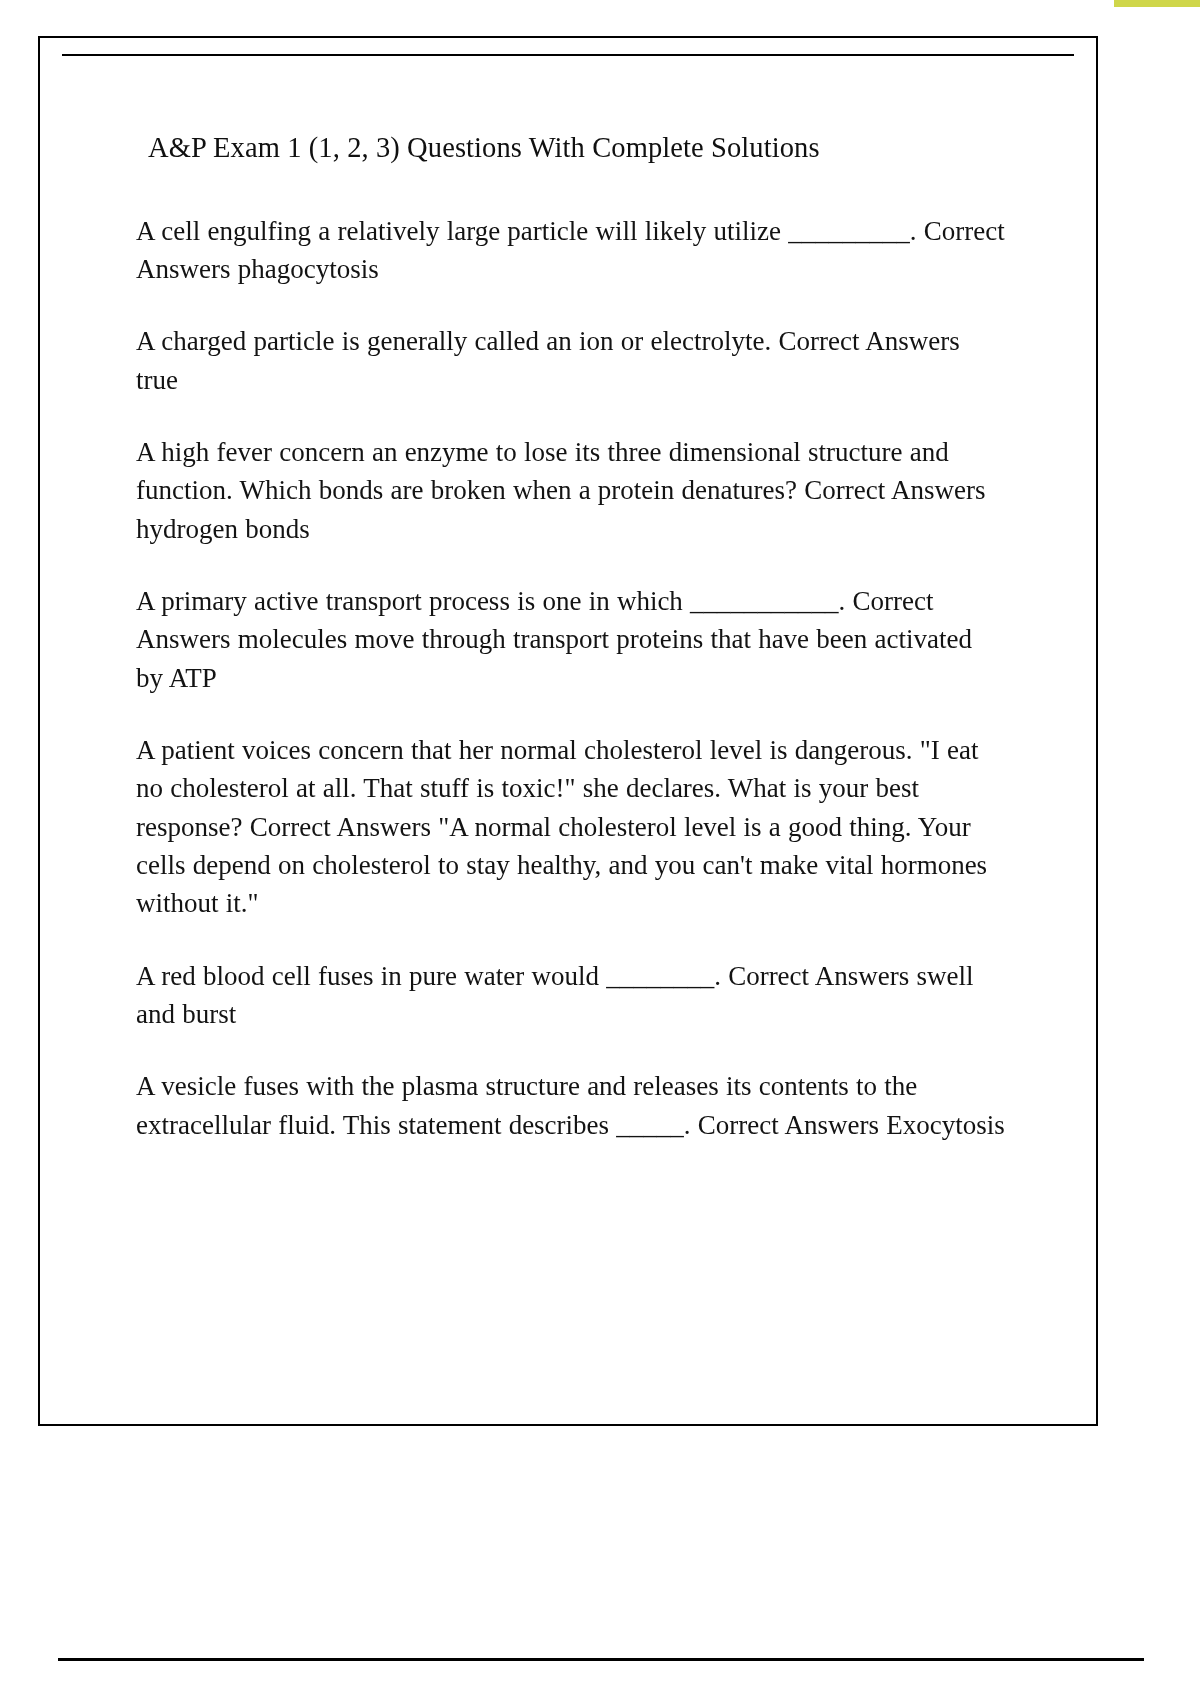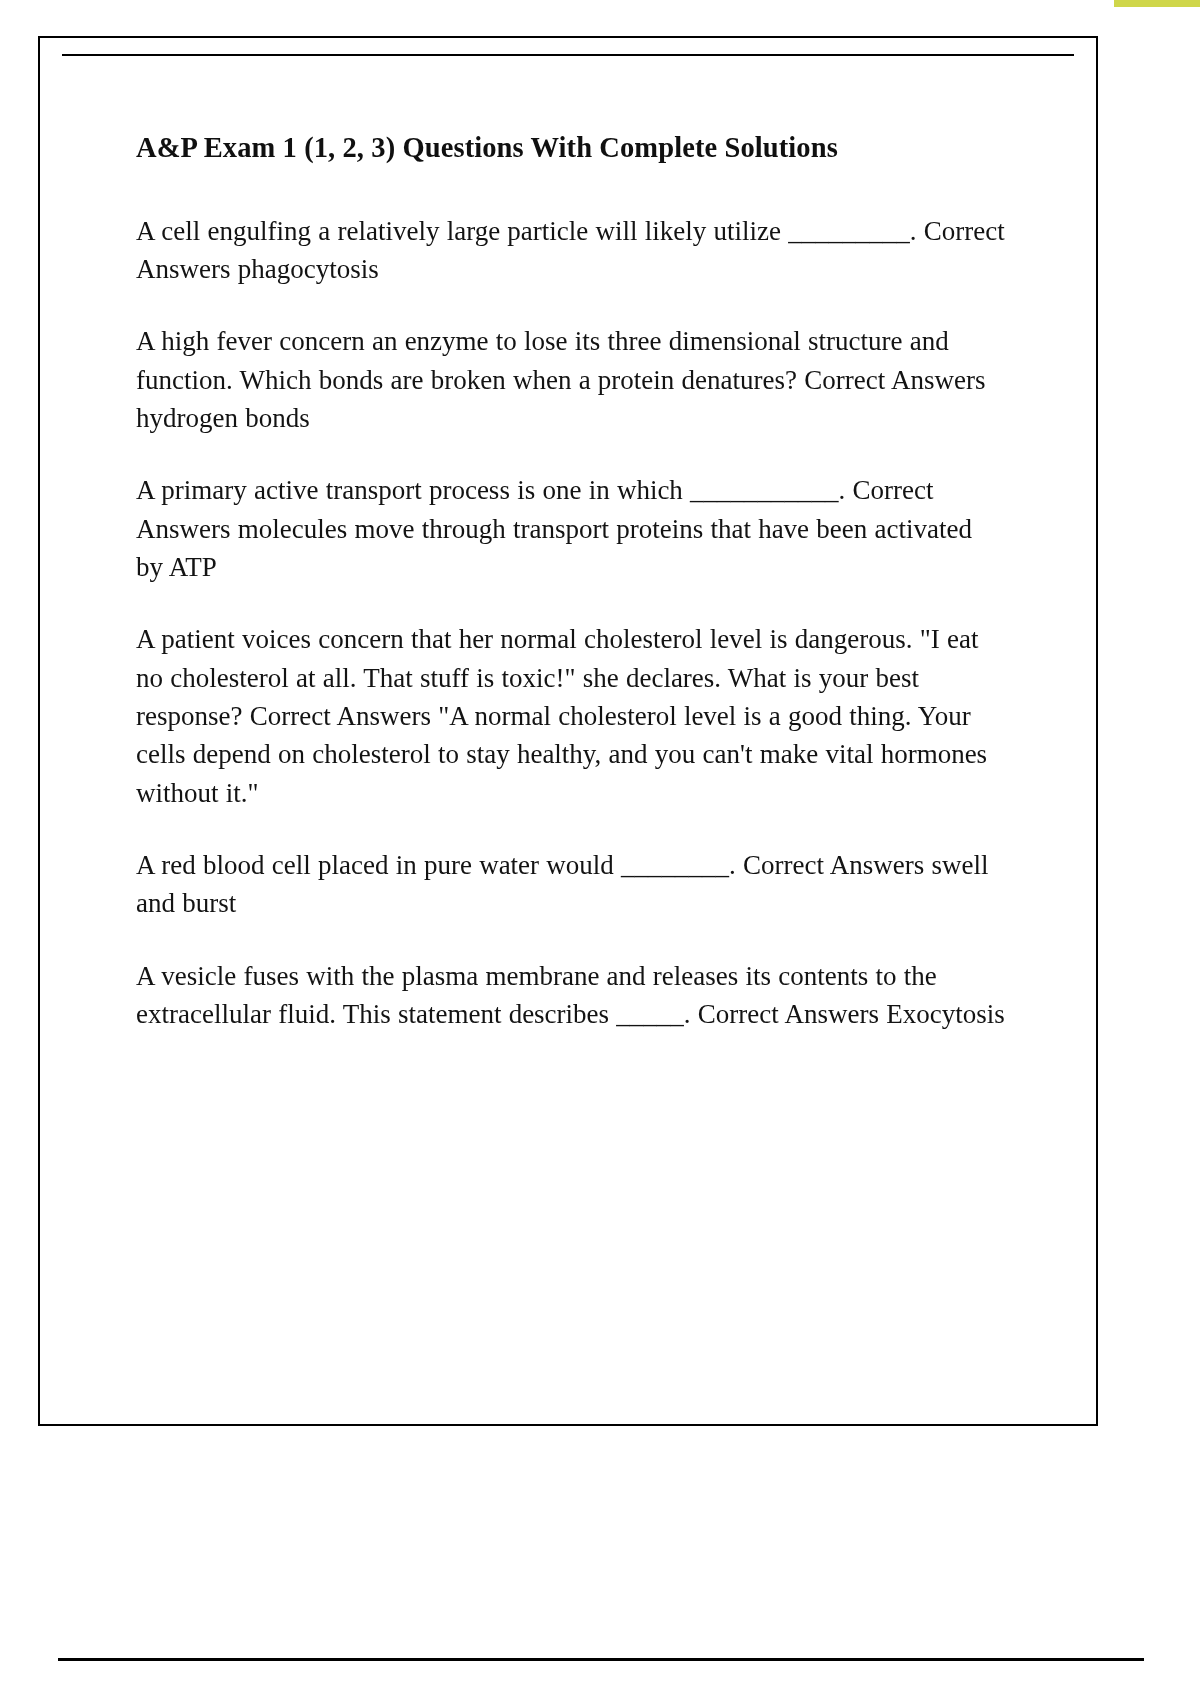--- a/index.html
+++ b/index.html
@@ -48,24 +48,24 @@
 
   .doc-body {
     position: absolute;
     left: 96px;
     top: 92px;
     width: 870px;
   }
 
   .doc-title {
     font-size: 28.5px;
-    font-weight: bold;
+    font-weight: normal;
     color: #101010;
     letter-spacing: 0.1px;
-    margin: 0 0 46px 0;
+    margin: 0 0 46px 12px;
     line-height: 1.25;
   }
 
   .qa-block {
     font-size: 27px;
     line-height: 1.42;
     color: #131313;
     margin: 12px 0 34px 0;
     text-align: left;
     word-spacing: 0.5px;
@@ -89,21 +89,22 @@
 
 <div class="page-edge-accent"></div>
 
 <div class="doc-frame">
   <div class="frame-top-rule"></div>
 
   <div class="doc-body">
     <h1 class="doc-title">A&amp;P Exam 1 (1, 2, 3) Questions With Complete Solutions</h1>
 
     <p class="qa-block">A cell engulfing a relatively large particle will likely utilize _________.  Correct Answers  phagocytosis</p>
+    <p class="qa-block">A charged particle is generally called an ion or electrolyte. Correct Answers  true</p>
     <p class="qa-block">A high fever concern an enzyme to lose its three dimensional structure and function. Which bonds are broken when a protein denatures?  Correct Answers  hydrogen bonds</p>
     <p class="qa-block">A primary active transport process is one in which ___________. Correct Answers  molecules move through transport proteins that have been activated by ATP</p>
     <p class="qa-block">A patient voices concern that her normal cholesterol level is dangerous. "I eat no cholesterol at all. That stuff is toxic!" she declares. What is your best response?  Correct Answers  "A normal cholesterol level is a good thing. Your cells depend on cholesterol to stay healthy, and you can't make vital hormones without it."</p>
-    <p class="qa-block">A red blood cell placed in pure water would ________.  Correct Answers  swell and burst</p>
-    <p class="qa-block">A vesicle fuses with the plasma membrane and releases its contents to the extracellular fluid. This statement describes _____.  Correct Answers  Exocytosis</p>
+    <p class="qa-block">A red blood cell fuses in pure water would ________.  Correct Answers  swell and burst</p>
+    <p class="qa-block">A vesicle fuses with the plasma structure and releases its contents to the extracellular fluid. This statement describes _____.  Correct Answers  Exocytosis</p>
   </div>
 </div>
 
 <div class="next-page-rule"></div>
 
 </body></html>

